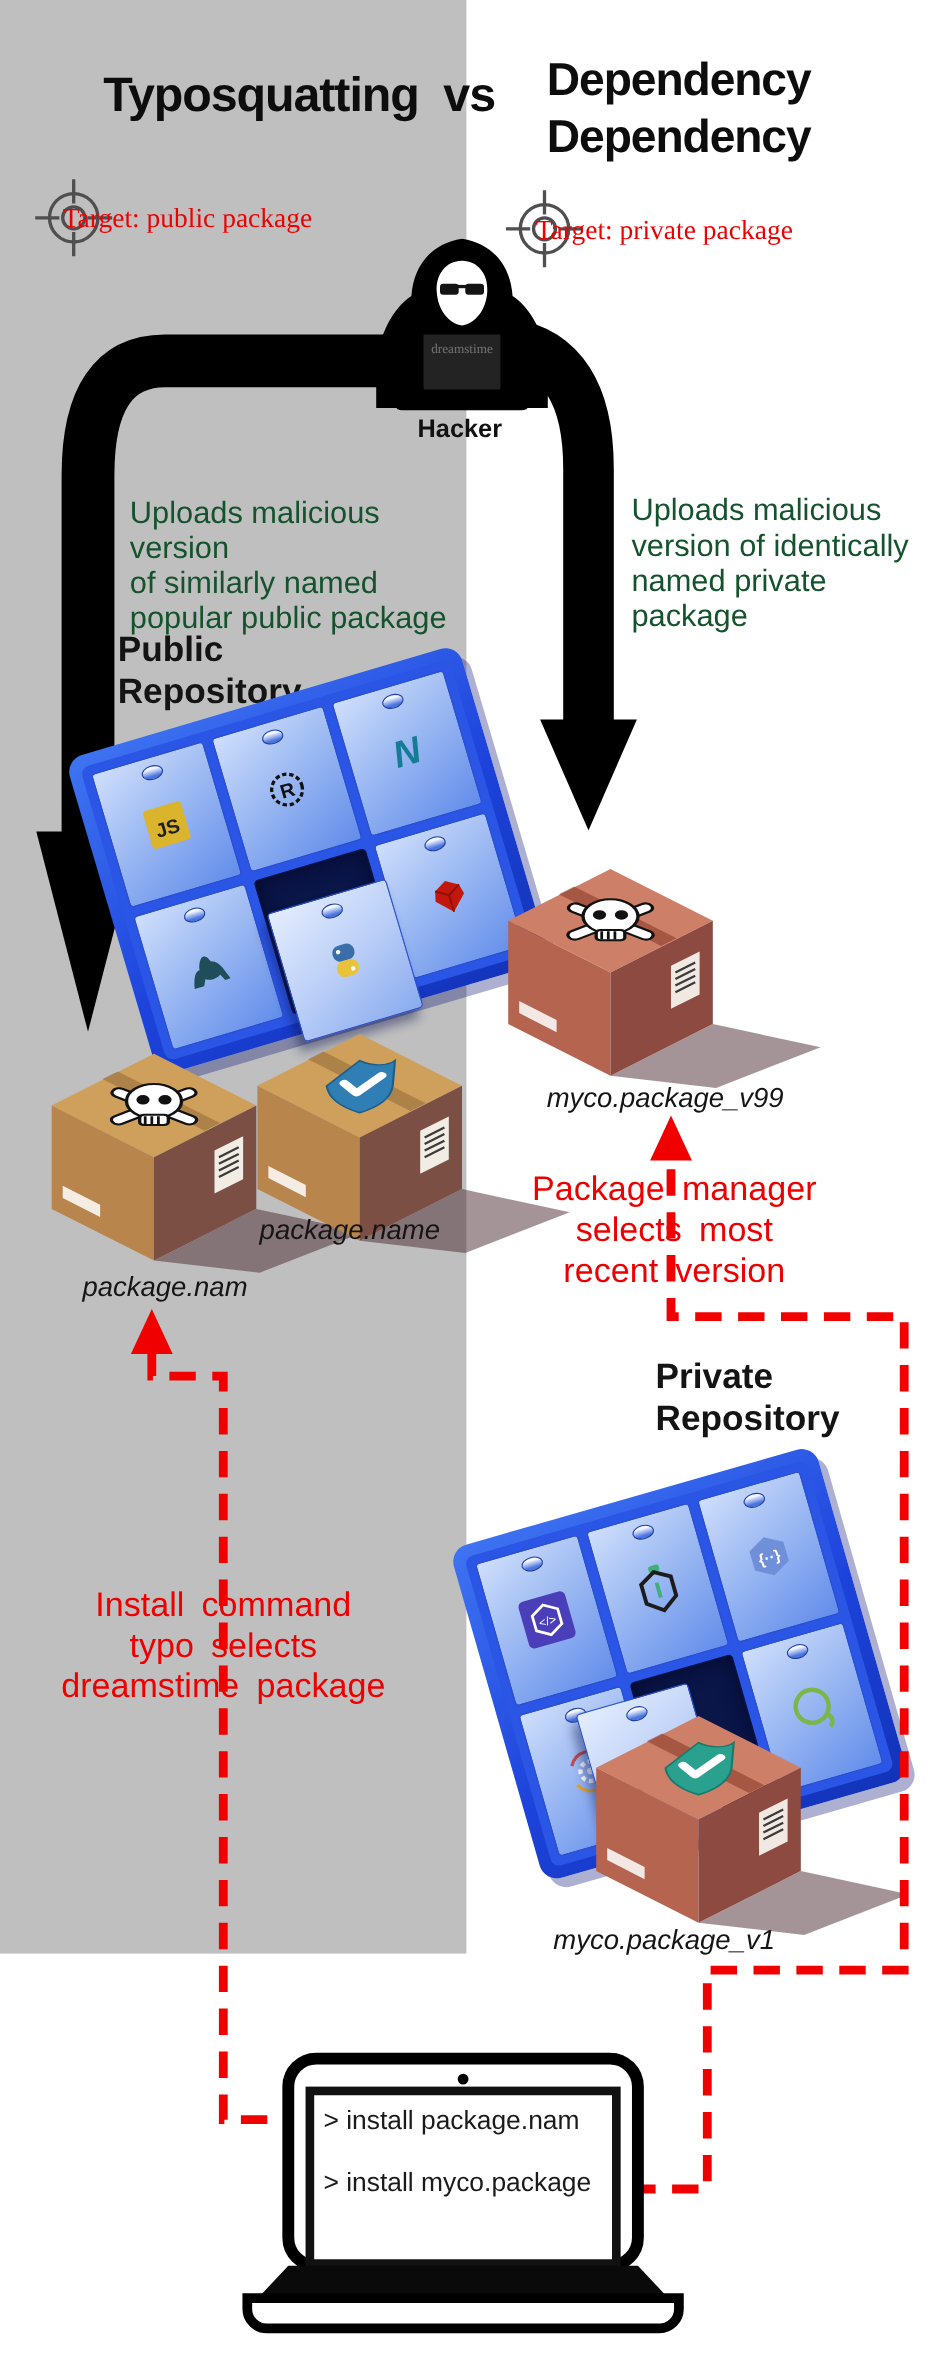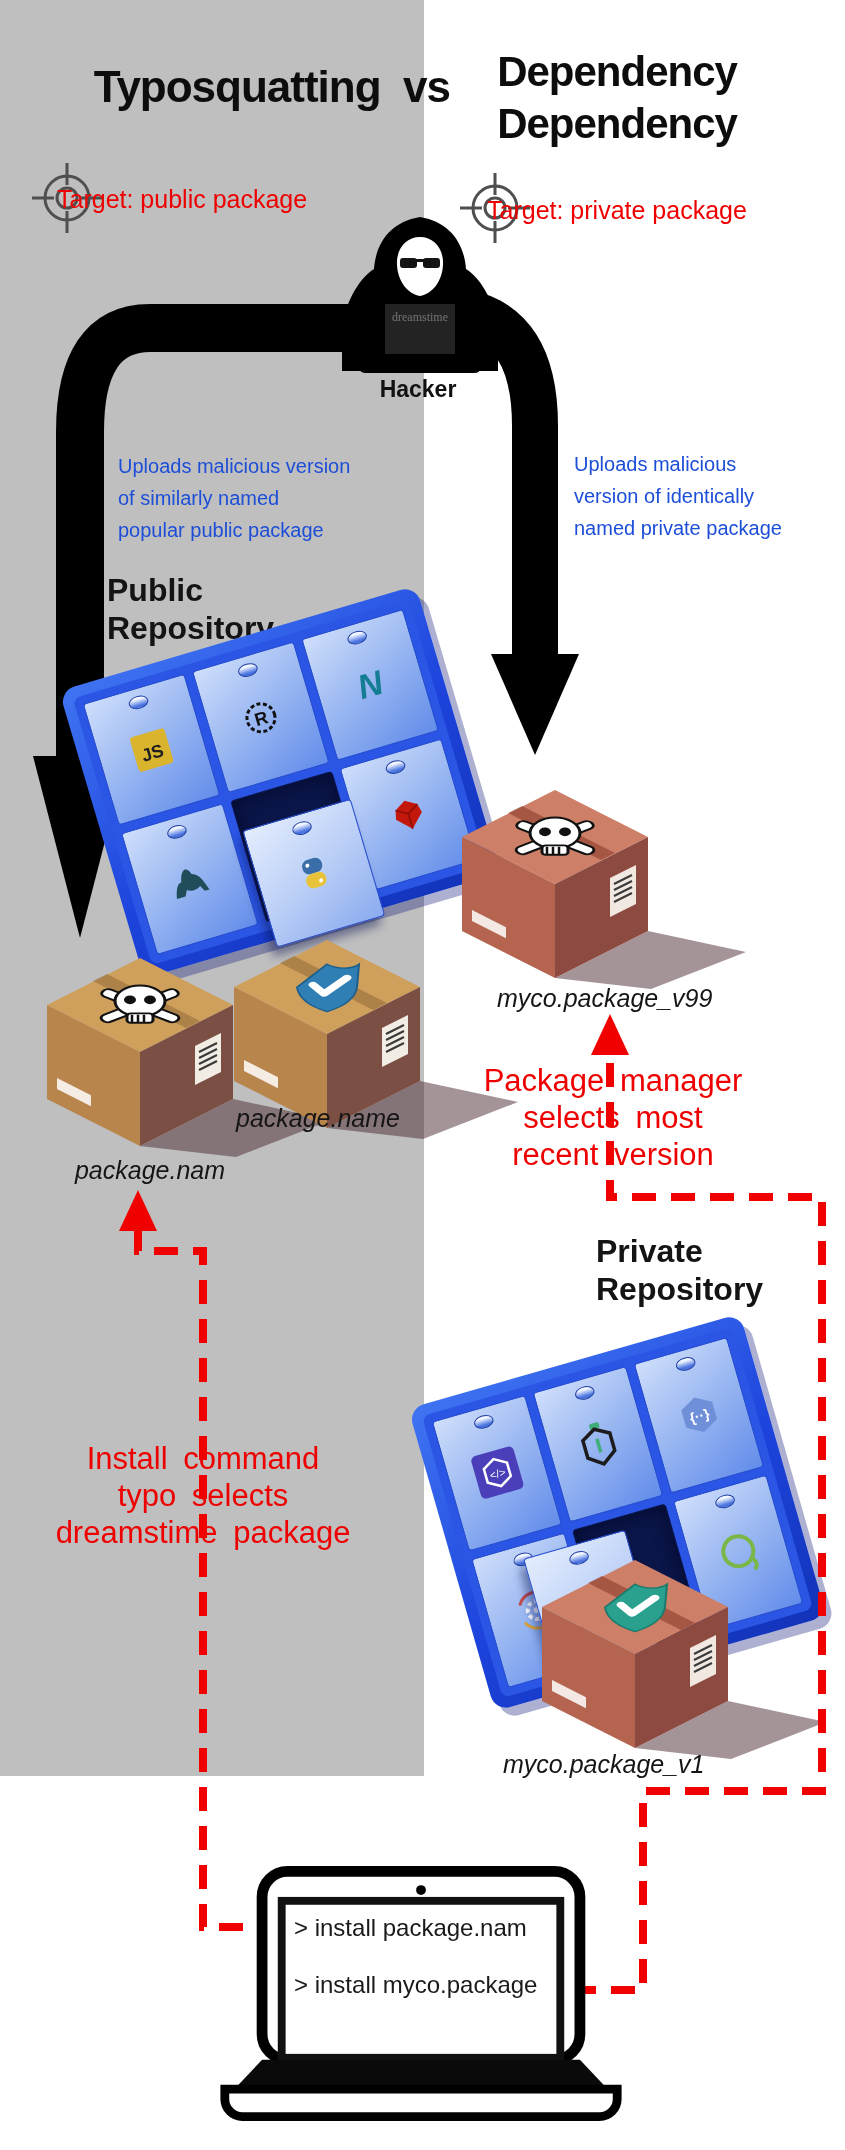--- a/index.html
+++ b/index.html
@@ -4,22 +4,22 @@
 <style>
   html,body{margin:0;padding:0;background:#fff;}
   #canvas{position:relative;width:845px;height:2150px;background:#ffffff;overflow:hidden;
           font-family:"Liberation Sans",sans-serif;}
   .abs{position:absolute;}
   .gray-panel{left:0;top:0;width:424px;height:1776px;background:#bfbfbf;}
   .title-left{left:40px;top:62px;width:410px;font-size:44px;font-weight:800;color:#0d0d0d;
               letter-spacing:-1px;white-space:pre;text-align:right;}
   .title-right{left:452px;top:46px;width:330px;text-align:center;font-size:42px;font-weight:800;
                color:#0d0d0d;letter-spacing:-1px;line-height:52px;}
-  .target-label{font-size:25px;color:#ee0000;white-space:nowrap;}
-  .upload-note{font-size:20px;color:#1d4ed8;line-height:32px;}
+  .target-label{font-size:25px;color:#ee0000;white-space:nowrap;font-family:Liberation Serif, serif;}
+  .upload-note{font-size:28px;color:#14532d;line-height:32px;}
   .flow-note{font-size:31px;font-weight:400;color:#ef0000;text-align:center;line-height:37px;word-spacing:7px;}
   .repo-title{font-size:32px;font-weight:600;color:#141414;line-height:38px;}
   .pkg-label{font-size:25px;font-style:italic;color:#151515;text-align:center;white-space:nowrap;}
   .hacker-label{font-size:23px;font-weight:600;color:#111;text-align:center;}
   .terminal-line{font-size:24px;color:#1a1a1a;white-space:nowrap;}
   svg{display:block;overflow:visible;}
 
   
   .cabinet{transform-origin:center;}
   .cab-frame{position:absolute;inset:0;background:linear-gradient(160deg,#3f74f2 0%,#1d43dc 55%,#1233b8 100%);

